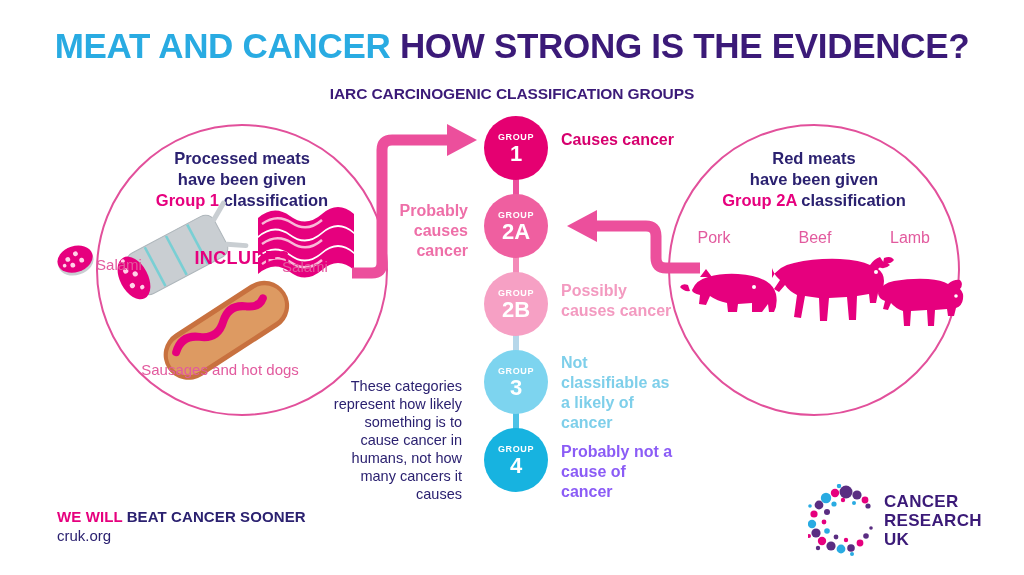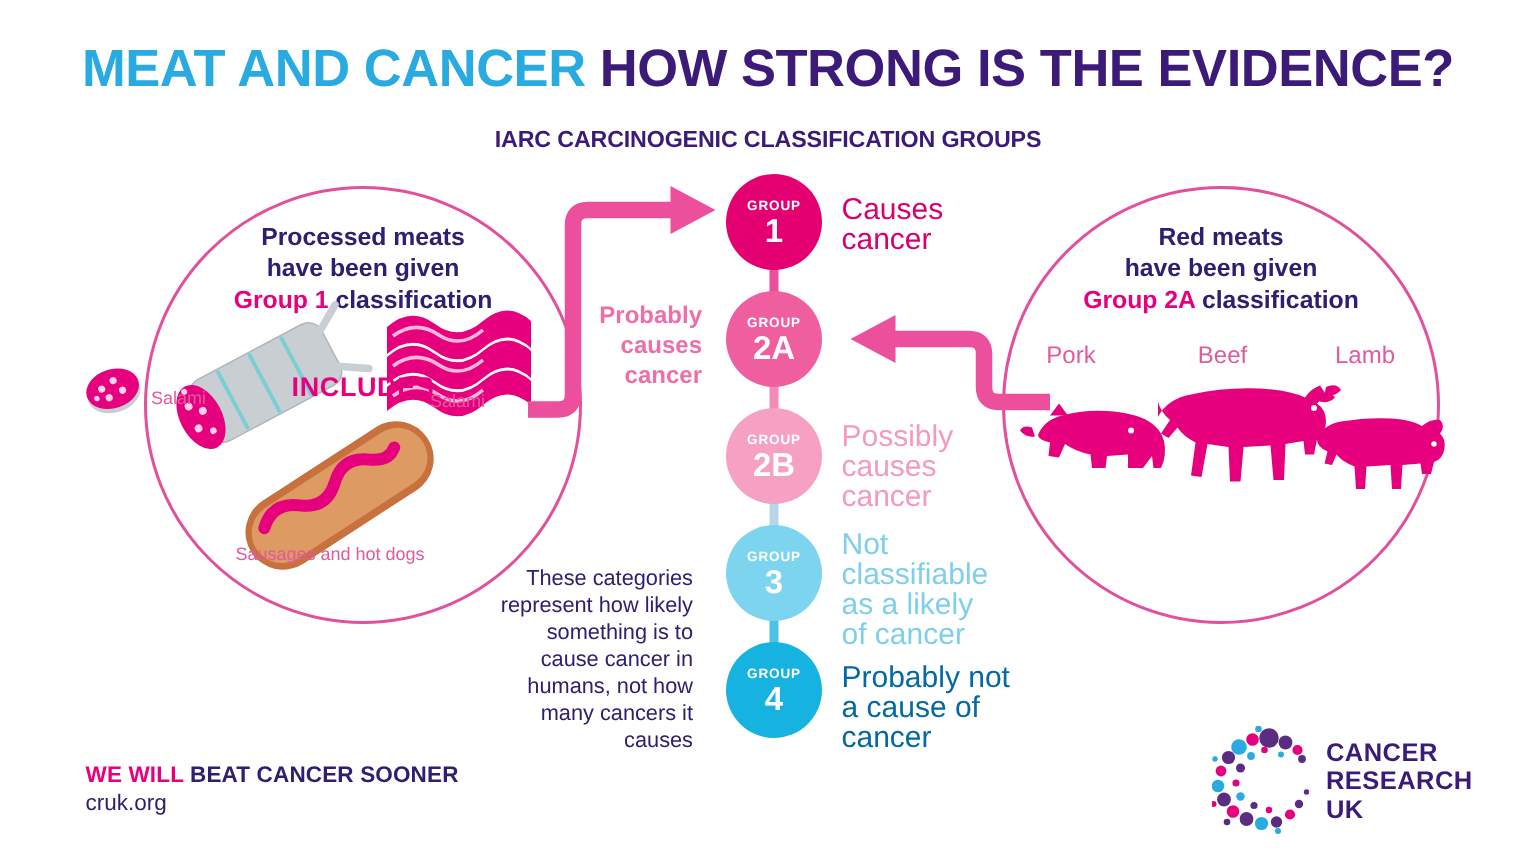--- a/index.html
+++ b/index.html
@@ -47,21 +47,21 @@
   #right-head{top:22px;}
   .pinktxt{color:#e6007e;}
 
   
   .includes{
     position:absolute;left:96px;top:248px;width:292px;text-align:center;
     font-size:18px;font-weight:bold;color:#e6007e;letter-spacing:.4px;
   }
   .label-pink{
     position:absolute;text-align:center;
-    font-size:12px;line-height:18px;color:#e25a9e;font-weight:normal;
+    font-size:15px;line-height:18px;color:#e25a9e;font-weight:normal;
   }
   #salami-label{left:64px;top:256px;width:110px;}
   #bacon-label{left:250px;top:258px;width:110px;}
   #sausage-label{left:130px;top:360px;width:180px;line-height:19px;}
 
   
   .meat-label{
     position:absolute;text-align:center;
     font-size:16px;color:#e25a9e;
   }
@@ -85,21 +85,21 @@
   .gcircle .g-word{
     font-size:9px;font-weight:bold;letter-spacing:.6px;line-height:10px;
     margin-bottom:1px;
   }
   .gcircle .g-num{
     font-size:22px;font-weight:bold;line-height:22px;
   }
 
   .desc{
     position:absolute;
-    font-size:20px;line-height:20px;font-weight:normal;
+    font-size:16px;line-height:20px;font-weight:bold;
   }
 
   
   #explain{
     position:absolute;left:330px;top:330px;width:132px;
     text-align:right;font-size:14.5px;line-height:18px;color:#2b2170;margin-top:47px;
   }
   #probably-causes{
     position:absolute;left:362px;top:201px;width:106px;
     text-align:right;font-size:16px;line-height:20px;font-weight:bold;color:#ee6fa8;
@@ -274,21 +274,21 @@
   </div>
   <div class="gcircle" id="g4" style="left:484px;top:428px;background:#17b3e0;">
     <span class="g-word">GROUP</span>
     <span class="g-num">4</span>
   </div>
 
   <div class="desc" style="left:561px;top:130px;width:120px;color:#d6006e;">Causes cancer</div>
   <div class="desc" id="probably-causes">Probably causes cancer</div>
   <div class="desc" style="left:561px;top:281px;width:115px;color:#f39ac0;">Possibly causes cancer</div>
   <div class="desc" style="left:561px;top:353px;width:110px;color:#7ecfea;">Not classifiable as a likely of cancer</div>
-  <div class="desc" style="left:561px;top:442px;width:118px;color:#0369a1;">Probably not a cause of cancer</div>
+  <div class="desc" style="left:561px;top:442px;width:118px;color:#8b5cf6;">Probably not a cause of cancer</div>
 
   <div id="explain">These categories represent how likely something is to cause cancer in humans, not how many cancers it causes</div>
 
   <div id="strapline">
     <span class="s-pink">WE WILL </span><span class="s-navy">BEAT CANCER SOONER</span>
   </div>
   <div id="cruk-url">cruk.org</div>
 
   <svg id="logo-mark" viewBox="0 0 76 72">
     <g>

